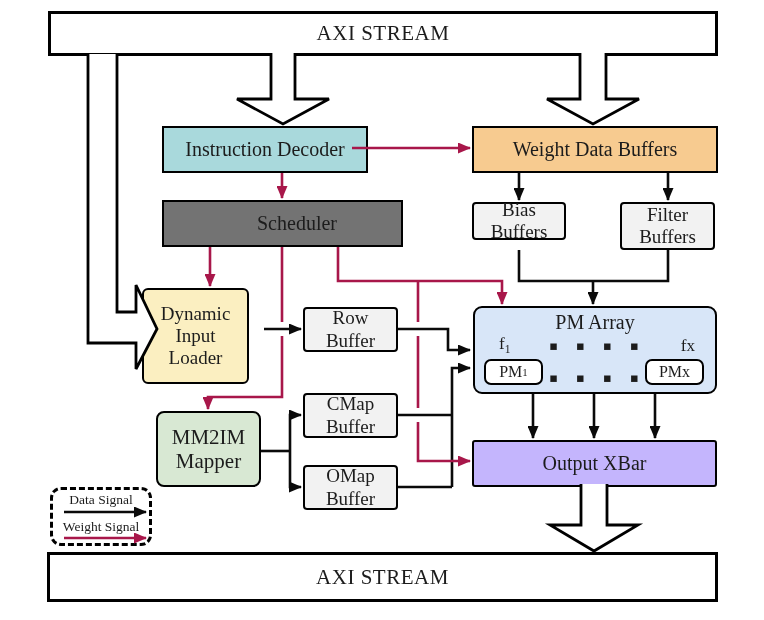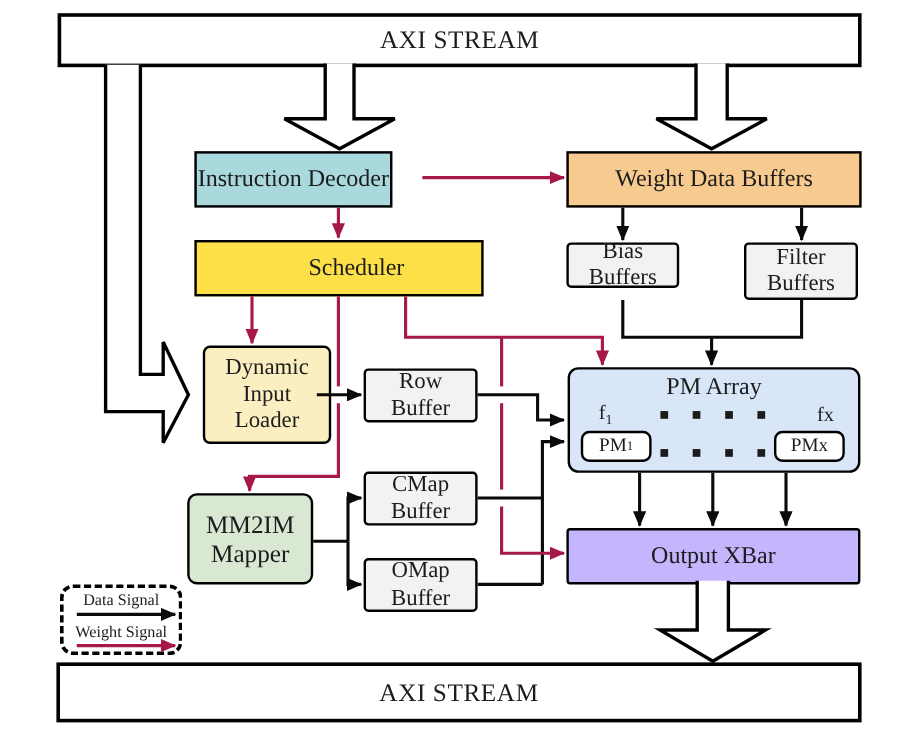--- a/index.html
+++ b/index.html
@@ -12,21 +12,21 @@
     display:flex;flex-direction:column;align-items:center;justify-content:center;
     text-align:center;line-height:1.16;z-index:1;
   }
   .bar{
     position:absolute;box-sizing:border-box;border:3px solid #000;background:#fff;
     display:flex;align-items:center;justify-content:center;
     font-size:21px;letter-spacing:0.5px;z-index:1;
   }
   .teal{background:#a9d9dc;}
   .orange{background:#f7cb90;}
-  .lavender{background:#fde047;padding-left:29px;}
+  .lavender{background:#737373;padding-left:29px;}
   .paleyellow{background:#fbefc1;border-width:2.8px;border-radius:6px;}
   .green{background:#d8e8d3;border-width:2.8px;border-radius:8px;}
   .blue{background:#d8e6f8;border-radius:9px;}
   .pink{background:#c4b5fd;border-radius:3px;}
   .graybuf{background:#f2f2f2;border-radius:4px;}
   .lbl19{font-size:19px;}
   .lbl20{font-size:20px;}
   .lbl21{font-size:21px;}
   .wires{position:absolute;left:0;top:0;z-index:5;pointer-events:none;}
   .pm-inner{position:absolute;left:0;top:0;width:100%;height:100%;}
@@ -57,21 +57,21 @@
 
 <div class="stage">
 
   <div class="bar" style="left:48px;top:11px;width:670px;height:45px;">
     <span>AXI STREAM</span>
   </div>
   <div class="bar" style="left:47px;top:552px;width:671px;height:50px;">
     <span>AXI STREAM</span>
   </div>
 
-  <div class="box teal lbl20" style="left:162px;top:126px;width:165px;height:47px;">
+  <div class="box teal lbl20" style="left:162px;top:126px;width:206px;height:47px;">
     <span>Instruction Decoder</span>
   </div>
 
   <div class="box orange lbl20" style="left:472px;top:126px;width:246px;height:47px;">
     <span>Weight Data Buffers</span>
   </div>
 
   <div class="box lavender lbl20" style="left:162px;top:200px;width:241px;height:47px;">
     <span>Scheduler</span>
   </div>
@@ -79,21 +79,21 @@
   <div class="box graybuf lbl19" style="left:472px;top:202px;width:94px;height:38px;">
     <span>Bias</span>
     <span>Buffers</span>
   </div>
 
   <div class="box graybuf lbl19" style="left:620px;top:202px;width:95px;height:48px;">
     <span>Filter</span>
     <span>Buffers</span>
   </div>
 
-  <div class="box paleyellow lbl19" style="left:169px;top:288px;width:107px;height:82px;align-items:center;">
+  <div class="box paleyellow lbl19" style="left:142px;top:288px;width:107px;height:96px;align-items:center;">
     <span>Dynamic</span>
     <span>Input</span>
     <span>Loader</span>
   </div>
 
   <div class="box graybuf lbl19" style="left:303px;top:307px;width:95px;height:45px;">
     <span>Row</span>
     <span>Buffer</span>
   </div>
 

